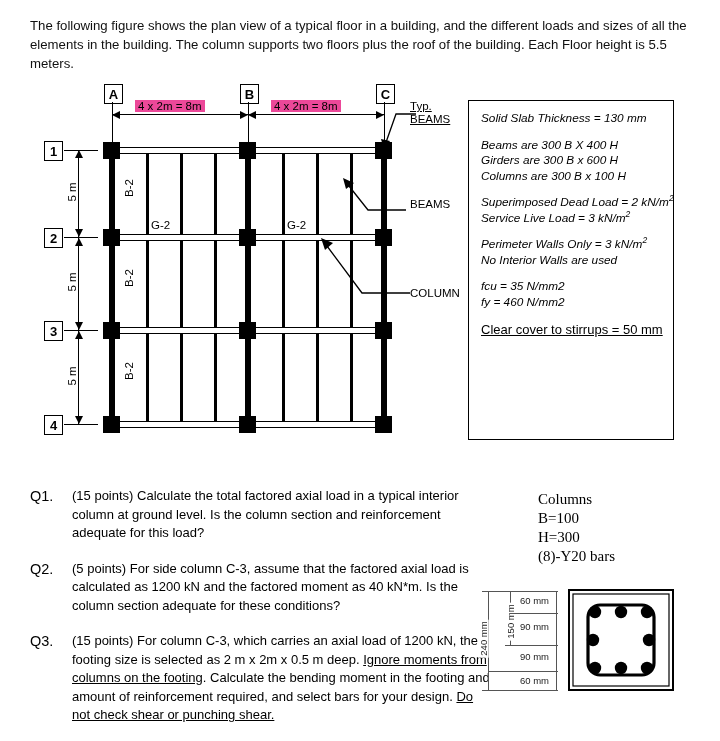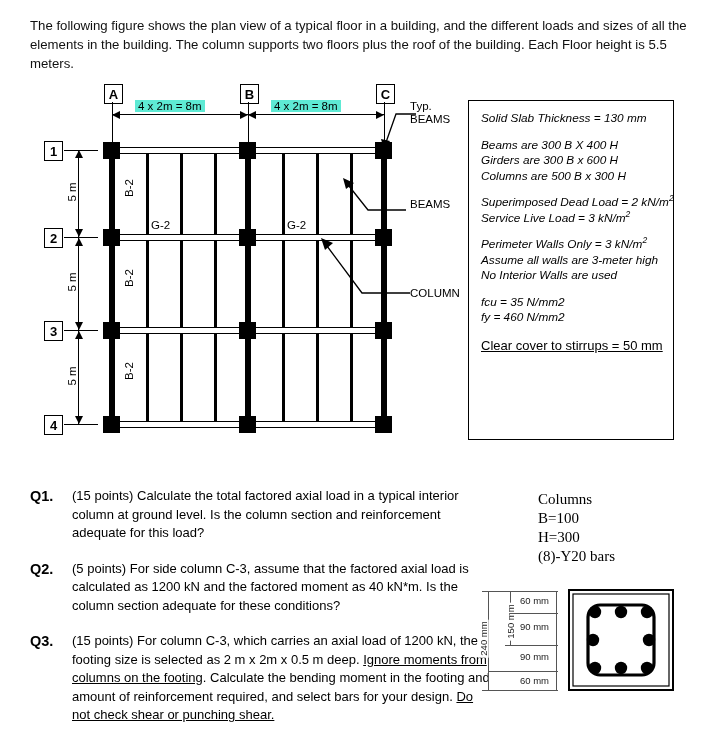--- a/index.html
+++ b/index.html
@@ -67,21 +67,21 @@
   
   .dim-line-h {
     position: absolute;
     height: 1.4px;
     background: #000;
   }
   .dim-text-h {
     position: absolute;
     font-size: 11.5px;
     white-space: nowrap;
-    background: #5eead4;
+    background: #ec4899;
     padding: 0 3px;
   }
   
   .dim-line-v {
     position: absolute;
     width: 1.4px;
     background: #000;
   }
   .dim-text-v {
     position: absolute;
@@ -181,21 +181,21 @@
     position: absolute;
     left: 30px;
     top: 487px;
     width: 460px;
   }
   .q-row {
     display: flex;
     margin-bottom: 17px;
   }
   .q-tag {
-    font-weight: bold;
+    font-weight: normal;
     font-size: 14.5px;
     width: 42px;
     flex: 0 0 42px;
     line-height: 18px;
   }
   .q-body {
     font-size: 13px;
     line-height: 18.5px;
     flex: 1;
   }
@@ -345,21 +345,21 @@
   <div class="member-label rot" style="left:119px; top:100px;">B-2</div>
   <div class="member-label rot" style="left:119px; top:190px;">B-2</div>
   <div class="member-label rot" style="left:119px; top:283px;">B-2</div>
   <div class="member-label" style="left:150px; top:137px;">G-2</div>
   <div class="member-label" style="left:286px; top:137px;">G-2</div>
 
   <svg class="leader-svg" style="left:380px; top:22px; width:60px; height:55px;">
     <polyline points="36,10 16,10 4,44" fill="none" stroke="#000" stroke-width="1.3"></polyline>
     <polygon points="4,46 1,35 10,37" fill="#000"></polygon>
   </svg>
-  <div class="leader-text" style="left:410px; top:18px;">
+  <div class="leader-text" style="left:410px; top:18px;text-decoration:underline;">
     <span>Typ.</span><br>
     <span>BEAMS</span>
   </div>
 
   <svg class="leader-svg" style="left:340px; top:95px; width:70px; height:40px;">
     <polyline points="66,33 28,33 5,4" fill="none" stroke="#000" stroke-width="1.3"></polyline>
     <polygon points="3,1 14,6 6,12" fill="#000"></polygon>
   </svg>
   <div class="leader-text" style="left:410px; top:116px;">BEAMS</div>
 
@@ -369,27 +369,26 @@
   </svg>
   <div class="leader-text" style="left:410px; top:205px;">COLUMN</div>
 
 </div>
 
 <div id="notes-box">
   <div class="note-line">Solid Slab Thickness = 130 mm</div>
   <div class="note-gap"></div>
   <div class="note-line">Beams are 300 B X 400 H</div>
   <div class="note-line">Girders are 300 B x 600 H</div>
-  <div class="note-line">Columns are 500 B x 300 H</div>
+  <div class="note-line">Columns are 300 B x 100 H</div>
   <div class="note-gap"></div>
   <div class="note-line"><span>Superimposed Dead Load = 2 kN/m</span><sup>2</sup></div>
   <div class="note-line"><span>Service Live Load = 3 kN/m</span><sup>2</sup></div>
   <div class="note-gap"></div>
   <div class="note-line"><span>Perimeter Walls Only = 3 kN/m</span><sup>2</sup></div>
-  <div class="note-line">Assume all walls are 3-meter high</div>
   <div class="note-line">No Interior Walls are used</div>
   <div class="note-gap"></div>
   <div class="note-line">fcu = 35 N/mm2</div>
   <div class="note-line">fy = 460 N/mm2</div>
   <div class="note-gap"></div>
   <div class="note-underline">Clear cover to stirrups = 50 mm</div>
 </div>
 
 <div id="questions">
 

